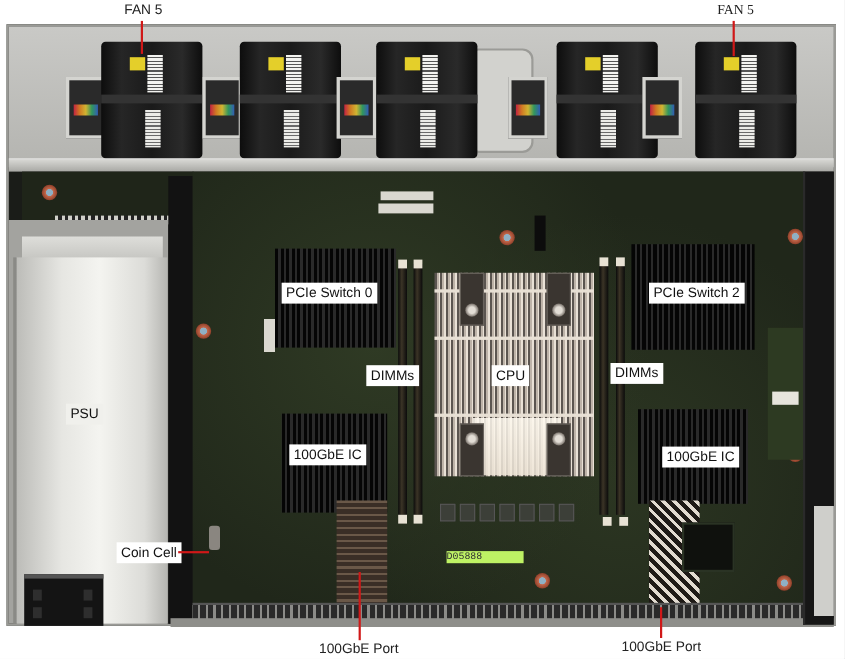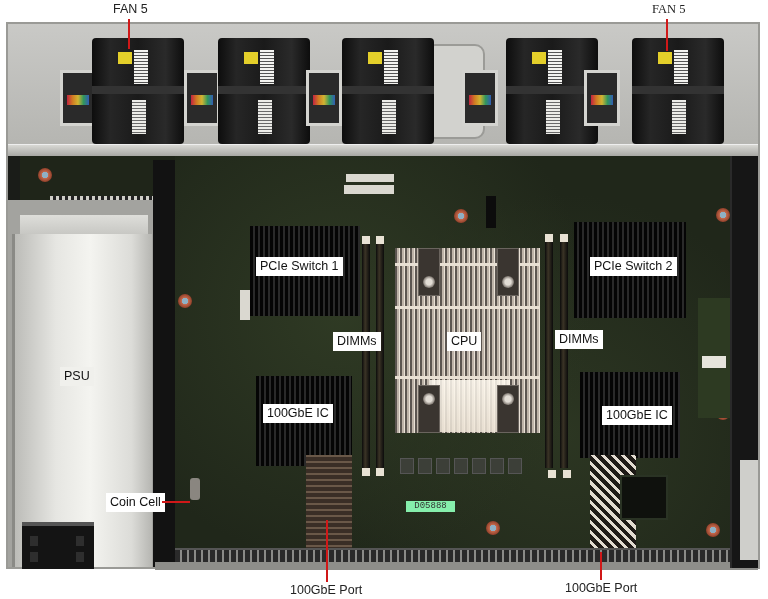--- a/index.html
+++ b/index.html
@@ -59,21 +59,21 @@
     .standoff { width: 14px; height: 14px; border-radius: 50%; background: radial-gradient(#8fb0c4 0 30%,#c2674a 35%,#8a3b26 75%); }
     .bottom-grille { left: 175px; top: 548px; width: 555px; height: 20px; background: repeating-linear-gradient(90deg,#2a2a2a 0 5px,#8b8b88 5px 7px); border-top: 2px solid #555; }
     .bottom-rail { left: 155px; top: 562px; width: 603px; height: 8px; background: #8e8e8a; }
     .ssd { left: 698px; top: 298px; width: 32px; height: 120px; background: #2d3a22; }
     .ssd .lbl { position: absolute; left: 4px; top: 58px; width: 24px; height: 12px; background: #e6e4dc; }
 
     
     .callout { position: absolute; background: #ffffff; color: #111111; font-size: 12.5px; line-height: 1; padding: 3px 4px; white-space: nowrap; }
     .title-label { position: absolute; color: #222222; font-size: 12.5px; white-space: nowrap; background: transparent; }
     .leader { position: absolute; background: #d01818; }
-    .board-tag { position: absolute; left: 406px; top: 501px; width: 49px; height: 11px; background: #86efac; color: #333; font-family: "Liberation Mono", monospace; font-size: 9px; line-height: 11px; text-align: center; }
+    .board-tag { position: absolute; left: 406px; top: 501px; width: 70px; height: 11px; background: #bef264; color: #333; font-family: "Liberation Mono", monospace; font-size: 9px; line-height: 11px; }
   </style>
 </head>
 <body>
 
 <div class="abs chassis"></div>
 
 <div class="abs fan-tray"></div>
 <div class="abs fan-bay-cut"></div>
 
 <div class="abs fan-conn" style="left:60px;">
@@ -203,21 +203,21 @@
 <div class="abs bottom-rail"></div>
 <div class="abs right-wall"></div>
 <div class="abs right-clip"></div>
 
 <div class="title-label" style="left:113px;top:2px;">FAN 5</div>
 <div class="leader" style="left:128px;top:19px;width:2px;height:30px;"></div>
 
 <div class="title-label" style="left:652px;top:2px;font-family:Liberation Serif, serif;">FAN 5</div>
 <div class="leader" style="left:666px;top:19px;width:2px;height:32px;"></div>
 
-<div class="callout" style="left:256px;top:257px;">PCIe Switch 1</div>
+<div class="callout" style="left:256px;top:257px;">PCIe Switch 0</div>
 <div class="callout" style="left:590px;top:257px;">PCIe Switch 2</div>
 <div class="callout" style="left:333px;top:332px;">DIMMs</div>
 <div class="callout" style="left:555px;top:330px;">DIMMs</div>
 <div class="callout" style="left:447px;top:332px;">CPU</div>
 <div class="callout" style="left:60px;top:367px;background:#f0f0ec;">PSU</div>
 <div class="callout" style="left:263px;top:404px;">100GbE IC</div>
 <div class="callout" style="left:602px;top:406px;">100GbE IC</div>
 
 <div class="callout" style="left:106px;top:493px;">Coin Cell</div>
 <div class="leader" style="left:162px;top:501px;width:28px;height:2px;"></div>

